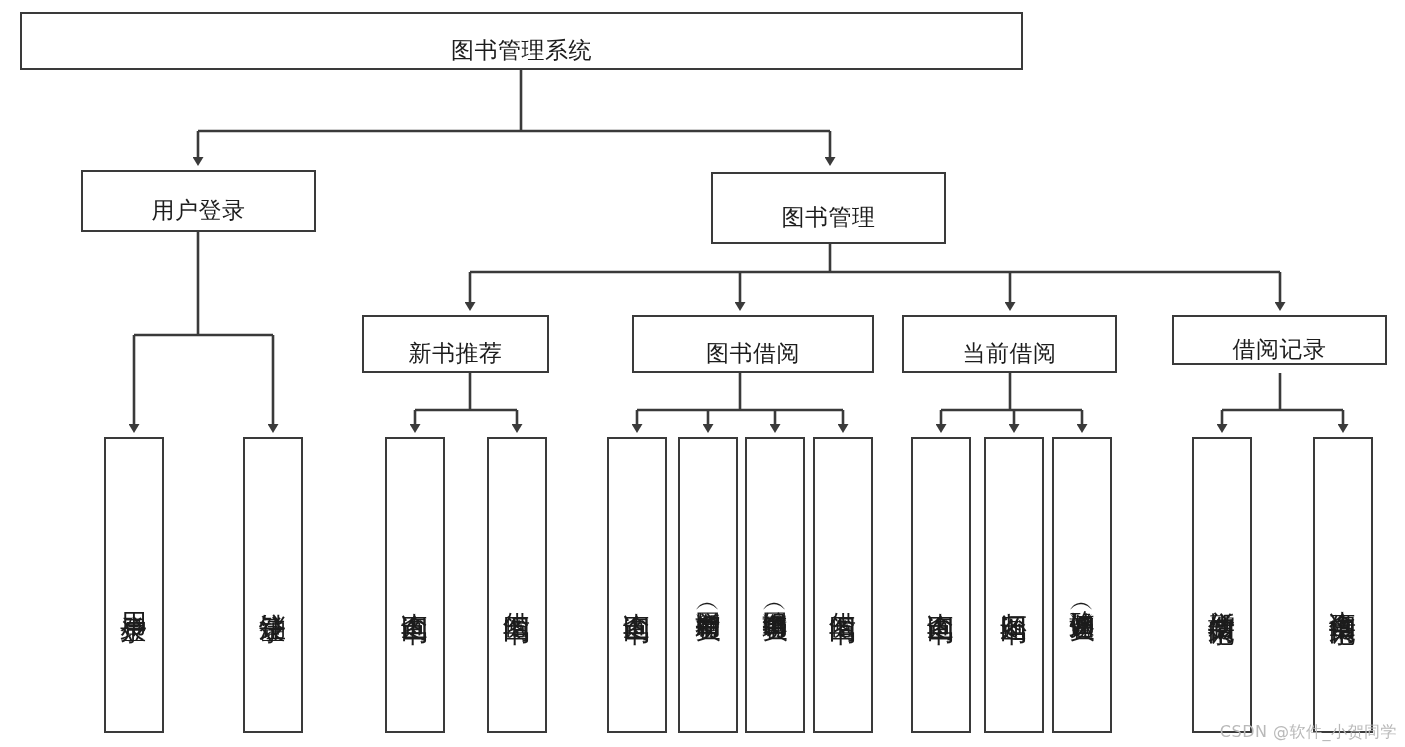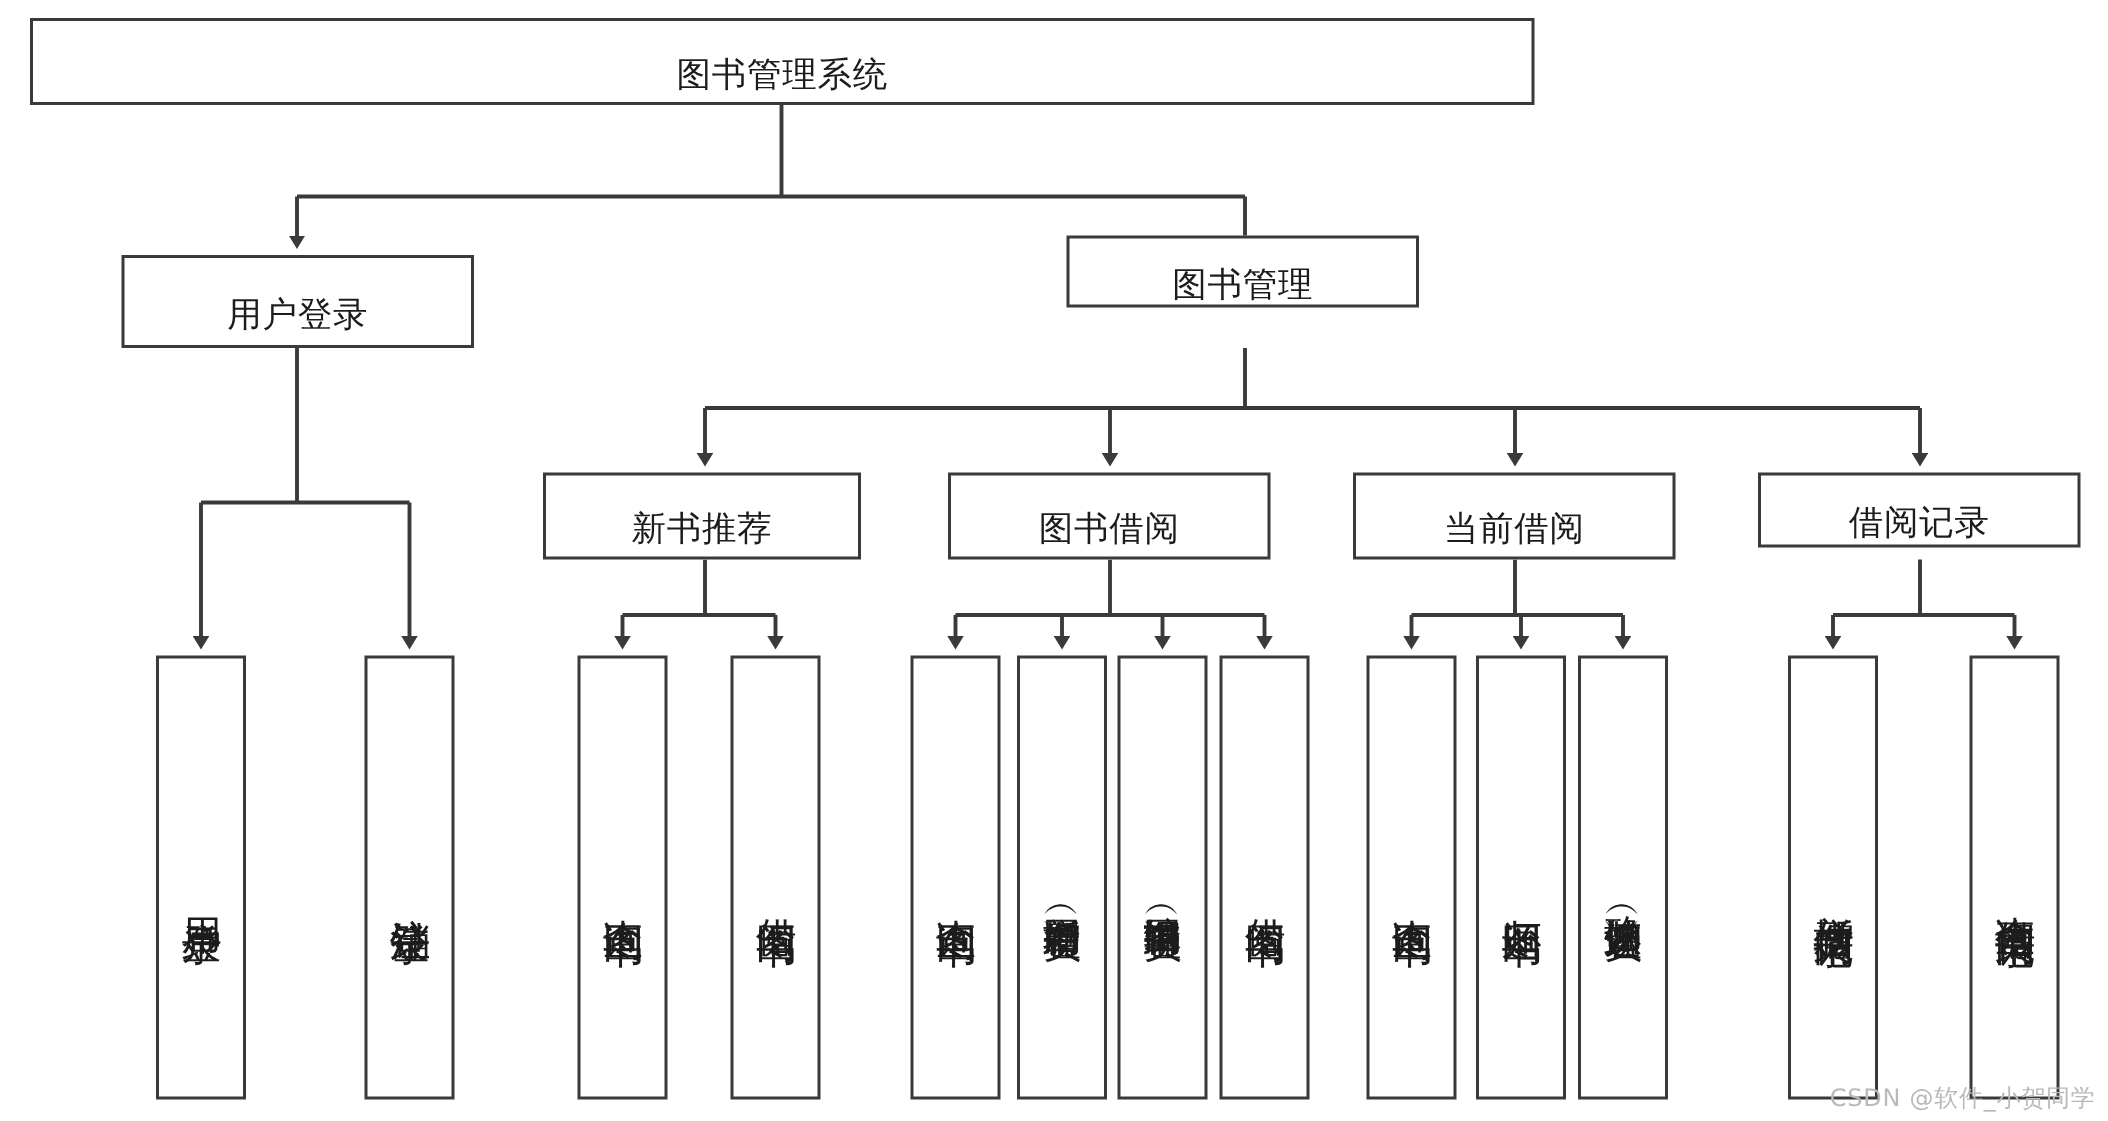--- a/index.html
+++ b/index.html
@@ -126,27 +126,27 @@
     </g>
   </svg>
 
   <div id="nodes-layer">
       <div class="node horiz" style="left: 20px; top: 12px; width: 1003px; height: 58px;">
         <span class="label">图书管理系统</span>
       </div>
       <div class="node horiz" style="left: 81px; top: 170px; width: 235px; height: 62px;">
         <span class="label">用户登录</span>
       </div>
-      <div class="node horiz" style="left: 711px; top: 157px; width: 235px; height: 48px;">
+      <div class="node horiz" style="left: 711px; top: 172px; width: 235px; height: 72px;">
         <span class="label">图书管理</span>
       </div>
-      <div class="node horiz" style="left: 362px; top: 315px; width: 212px; height: 58px;">
+      <div class="node horiz" style="left: 362px; top: 315px; width: 187px; height: 58px;">
         <span class="label">新书推荐</span>
       </div>
-      <div class="node horiz" style="left: 632px; top: 315px; width: 215px; height: 58px; text-align: center;">
+      <div class="node horiz" style="left: 632px; top: 315px; width: 242px; height: 58px; text-align: center;">
         <span class="label">图书借阅</span>
       </div>
       <div class="node horiz" style="left: 902px; top: 315px; width: 215px; height: 58px;">
         <span class="label">当前借阅</span>
       </div>
       <div class="node horiz" style="left: 1172px; top: 315px; width: 215px; height: 50px;">
         <span class="label">借阅记录</span>
       </div>
       <div class="node vert" style="left: 104px; top: 437px; width: 60px; height: 296px;">
         <span class="label">用户登录</span>

